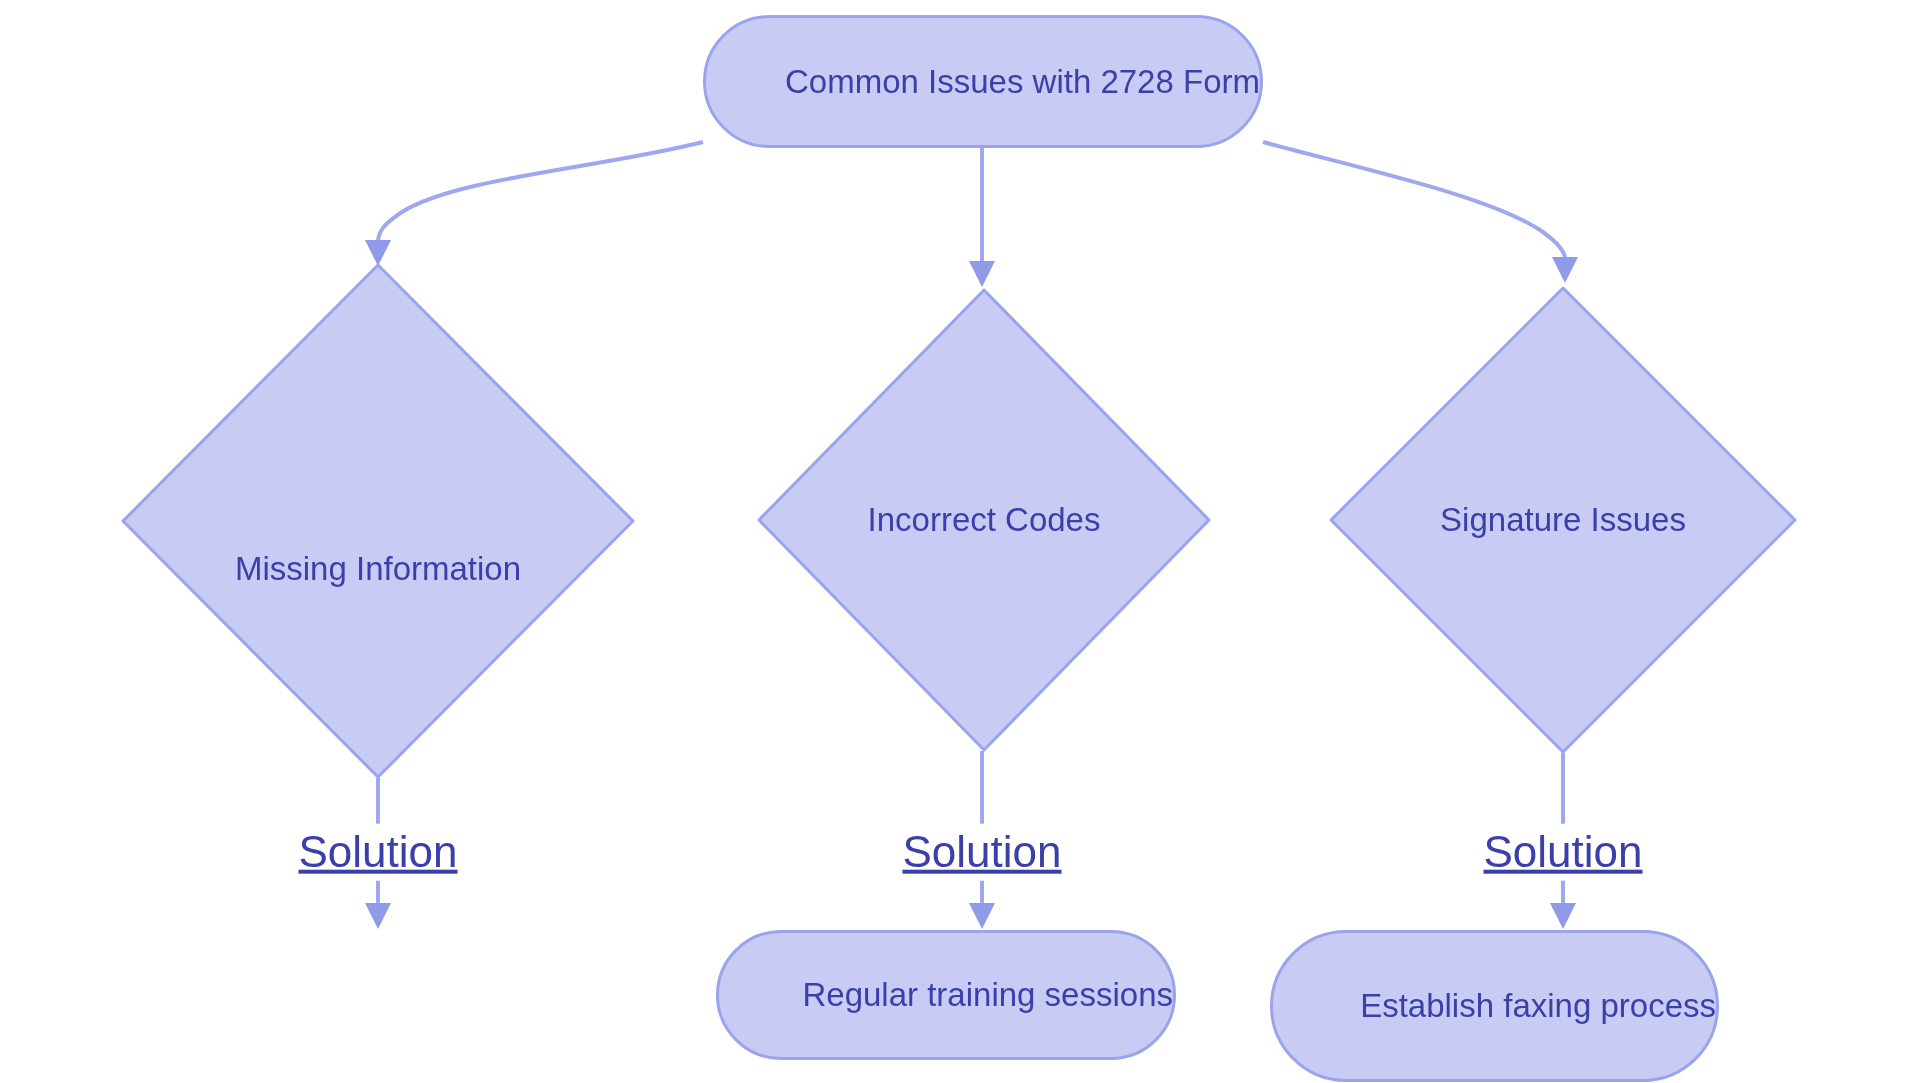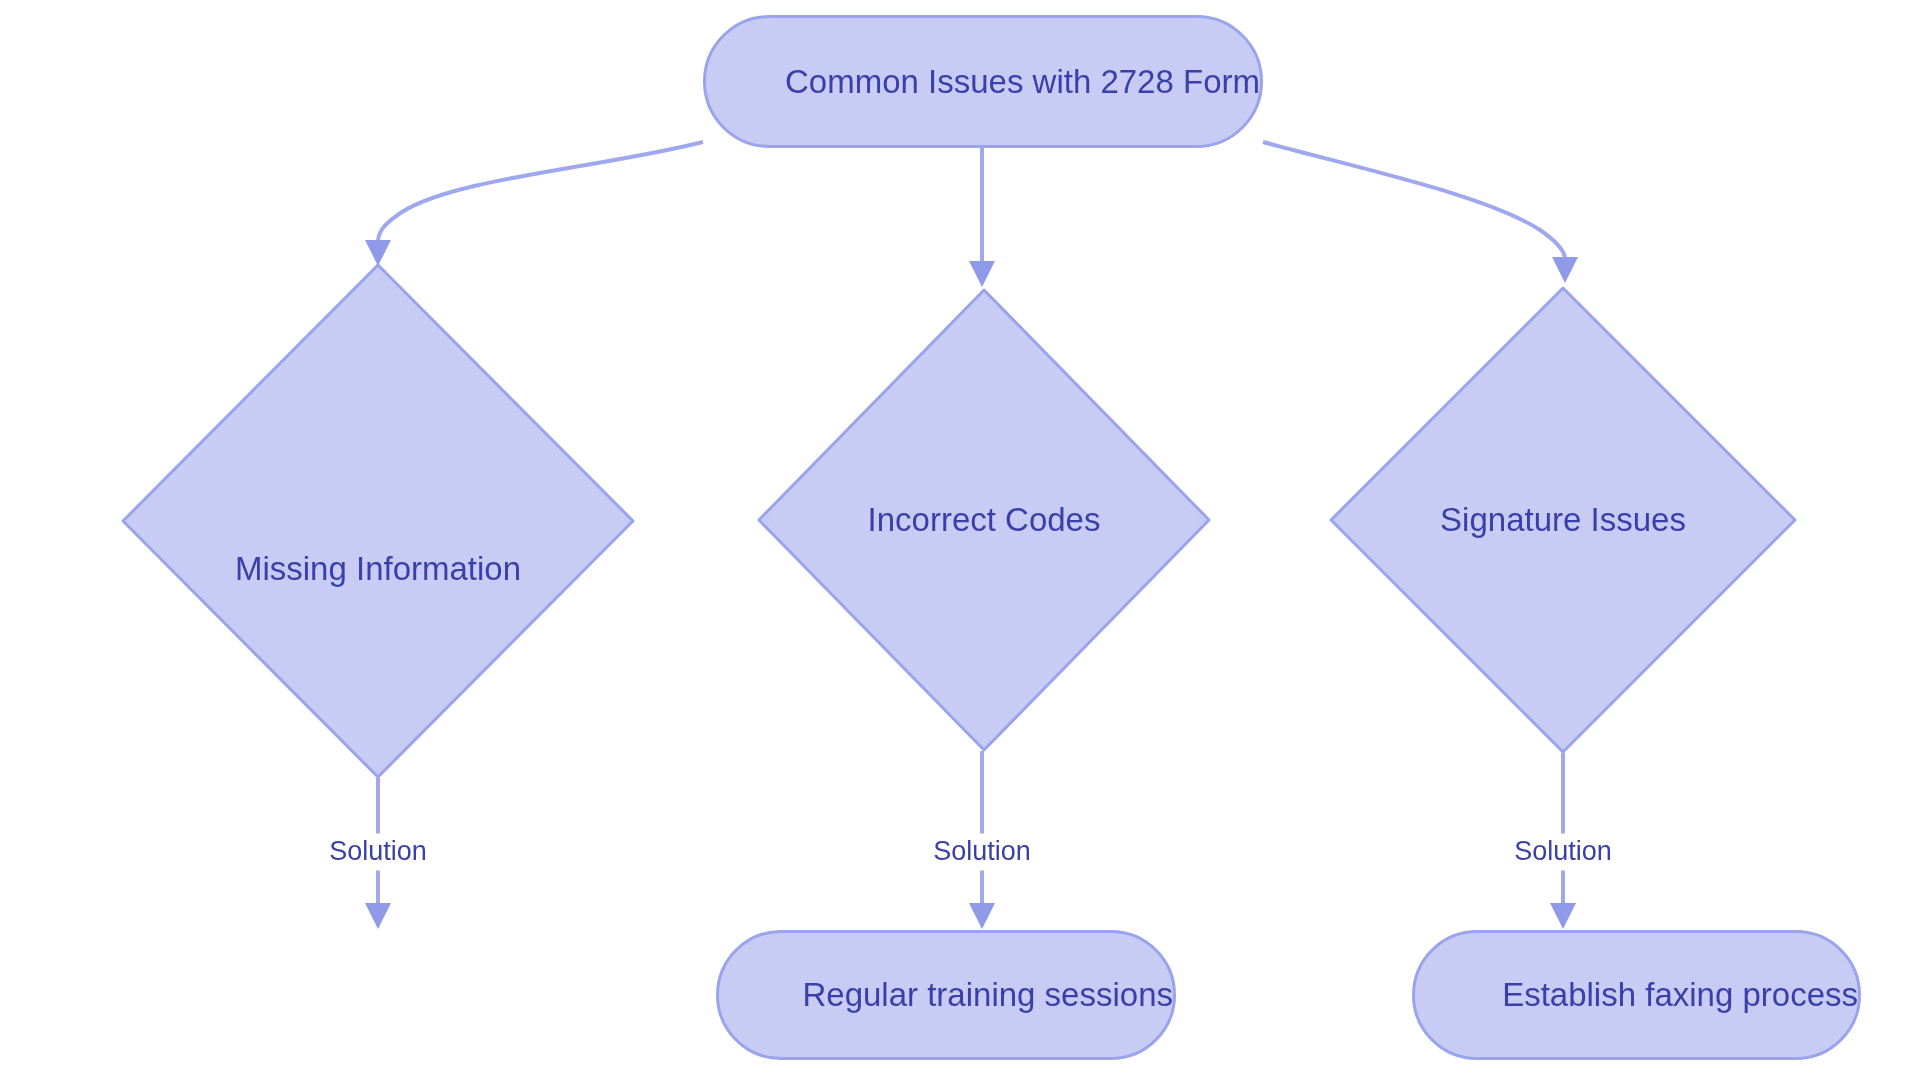--- a/index.html
+++ b/index.html
@@ -62,24 +62,25 @@
     color: var(--text, #3a3fa9);
     font-size: 33px;
     white-space: nowrap;
     pointer-events: none;
   }
   .edge-label {
     position: absolute;
     transform: translate(-50%, -50%);
     background: var(--background, #ffffff);
     color: var(--text, #3a3fa9);
-    font-size: 27px;
+    font-size: 44px;
     line-height: 1.15;
     padding: 3px 8px;
     white-space: nowrap;
+    text-decoration: underline;
   }
 </style>
 </head>
 <body>
 
 <div class="canvas">
 
   <svg class="edges-layer" viewBox="0 0 1920 1083">
 
     <path class="edge-path" d="M 703 142 C 600 168 455 178 402 212 C 387 222 378 230 378 242"></path>
@@ -109,17 +110,17 @@
   <div class="diamond-label" style="left:754px; top:496px;text-align:right;">Incorrect Codes</div>
   <div class="diamond-label" style="left:1333px; top:496px;">Signature Issues</div>
 
   <div class="edge-label" style="left:378px; top:852px;">Solution</div>
   <div class="edge-label" style="left:982px; top:852px;">Solution</div>
   <div class="edge-label" style="left:1563px; top:852px;">Solution</div>
 
   <div class="pill" style="left:716px; top:930px; width:460px; height:130px;">
     <span>Regular training sessions</span>
   </div>
-  <div class="pill" style="left:1412px; top:930px; width:449px; height:130px;">
+  <div class="pill" style="left:1270px; top:930px; width:449px; height:152px;">
     <span>Establish faxing process</span>
   </div>
 
 </div>
 
 </body></html>

